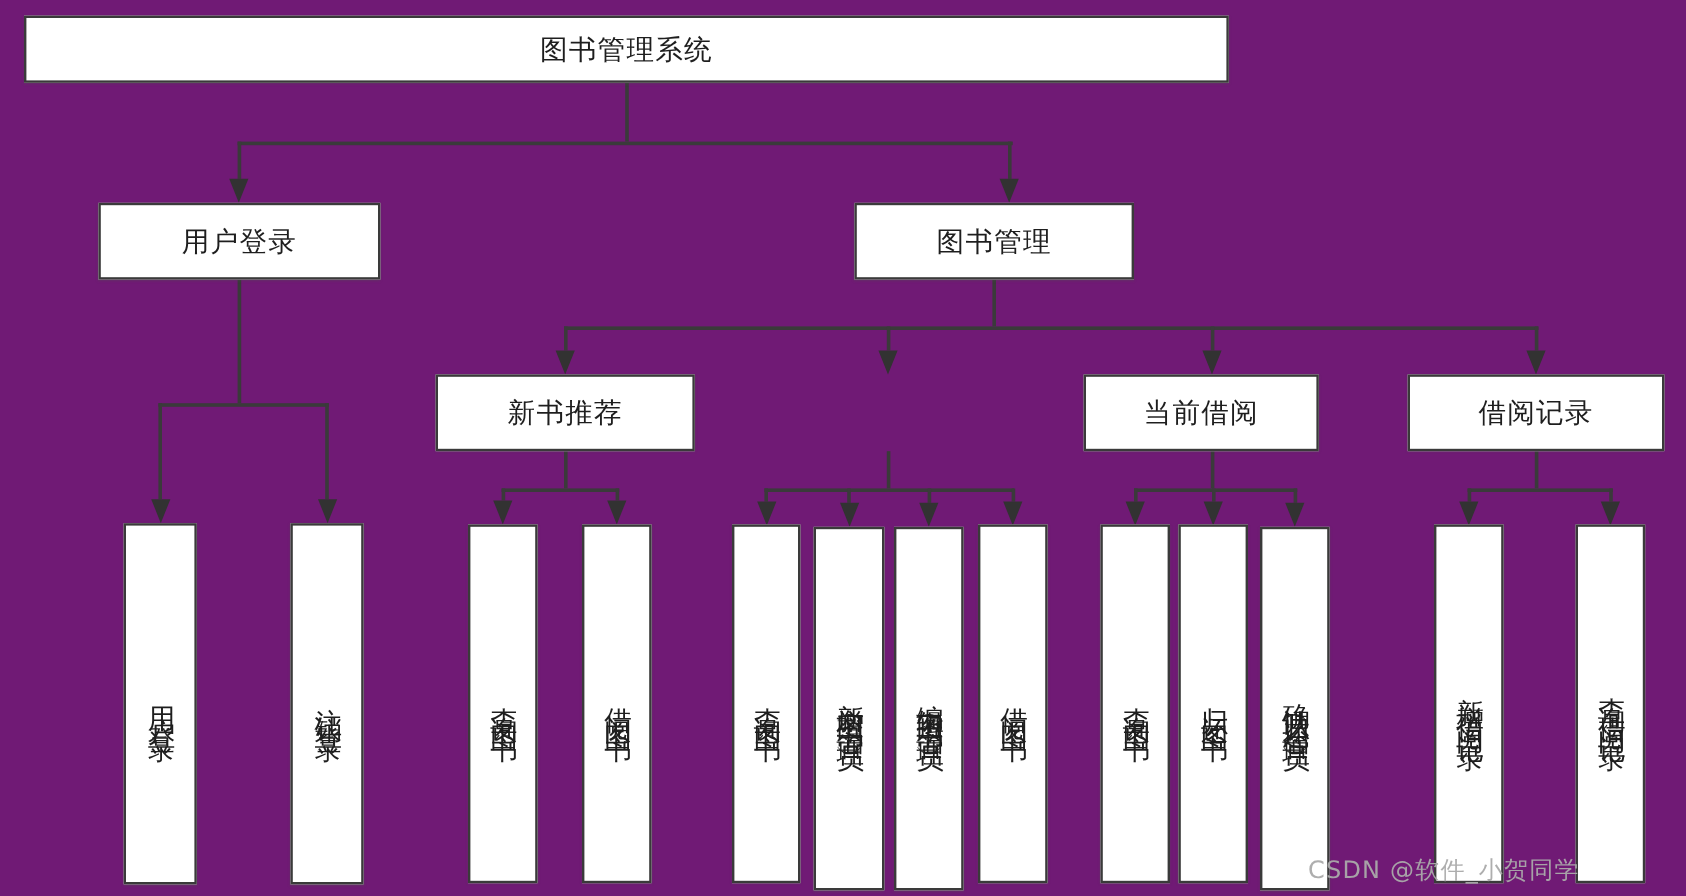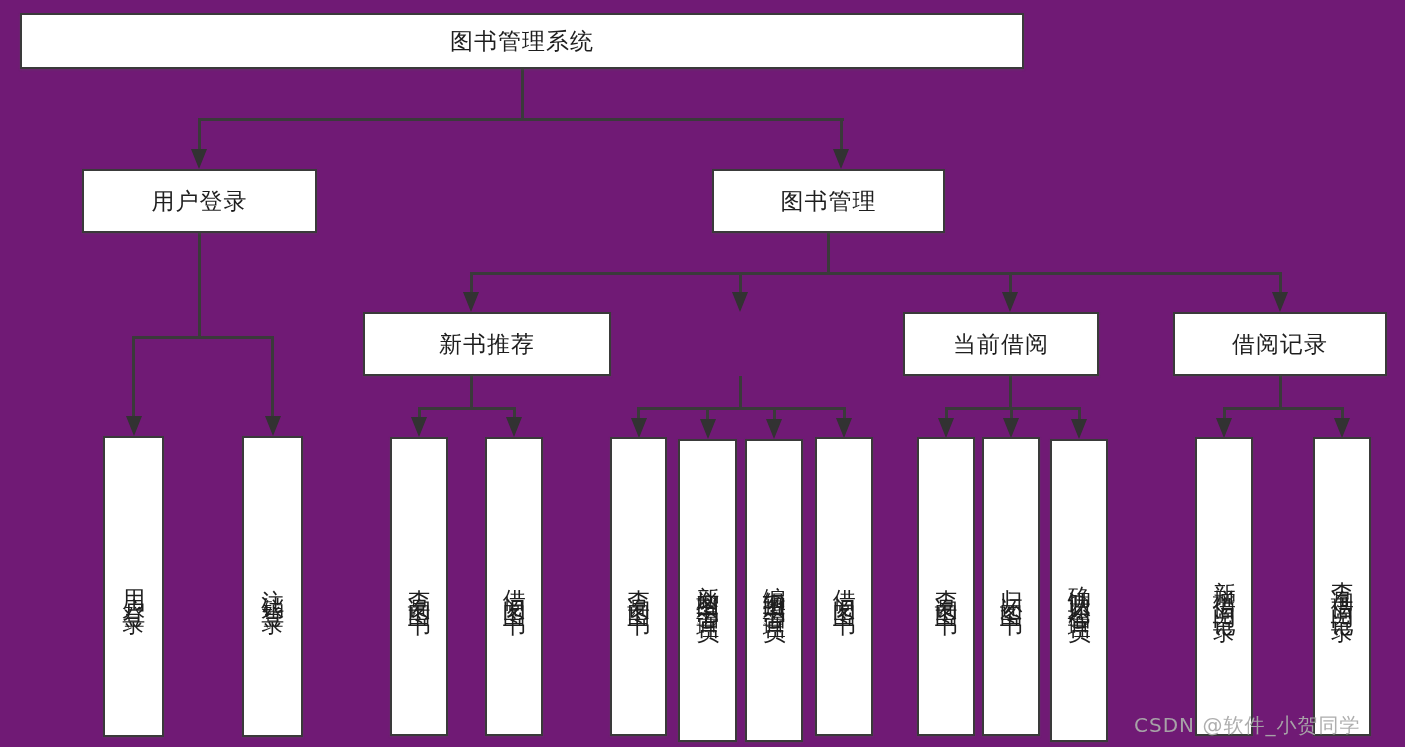--- a/index.html
+++ b/index.html
@@ -25,21 +25,21 @@
   }
   .vbox .vtext.tight{letter-spacing:5px;}
   .vline{position:absolute;width:3px;background:#3a3a3a;z-index:1;}
   .hline{position:absolute;height:3px;background:#3a3a3a;z-index:1;}
   .arrow{
     position:absolute;width:0;height:0;z-index:1;
     border-left:8px solid transparent;border-right:8px solid transparent;
     border-top:20px solid #323232;
   }
   .watermark{
-    position:absolute;left:1134px;top:712px;z-index:6;
+    position:absolute;left:1090px;top:712px;z-index:6;
     font-size:20px;color:rgba(170,170,170,.95);letter-spacing:1px;white-space:nowrap;
   }
 </style>
 </head>
 <body>
 
 <div class="stage">
 
   <div class="box hbox" style="left:20px;top:13px;width:1004px;height:56px;">
     <span class="lbl">图书管理系统</span>
@@ -70,21 +70,21 @@
   <div class="hline" style="left:469.5px;top:272px;width:812px;"></div>
   <div class="vline" style="left:469.5px;top:272px;height:20px;"></div>
   <div class="arrow" style="left:463px;top:292px;"></div>
   <div class="vline" style="left:738.5px;top:272px;height:20px;"></div>
   <div class="arrow" style="left:732px;top:292px;"></div>
   <div class="vline" style="left:1008.5px;top:272px;height:20px;"></div>
   <div class="arrow" style="left:1002px;top:292px;"></div>
   <div class="vline" style="left:1278.5px;top:272px;height:20px;"></div>
   <div class="arrow" style="left:1272px;top:292px;"></div>
 
-  <div class="box hbox" style="left:363px;top:312px;width:248px;height:64px;">
+  <div class="box hbox" style="left:363px;top:312px;width:216px;height:64px;">
     <span class="lbl">新书推荐</span>
   </div>
   <div class="box hbox" style="left:903px;top:312px;width:196px;height:64px;">
     <span class="lbl">当前借阅</span>
   </div>
   <div class="box hbox" style="left:1173px;top:312px;width:214px;height:64px;">
     <span class="lbl">借阅记录</span>
   </div>
 
   <div class="vline" style="left:469.5px;top:376px;height:31px;"></div>

